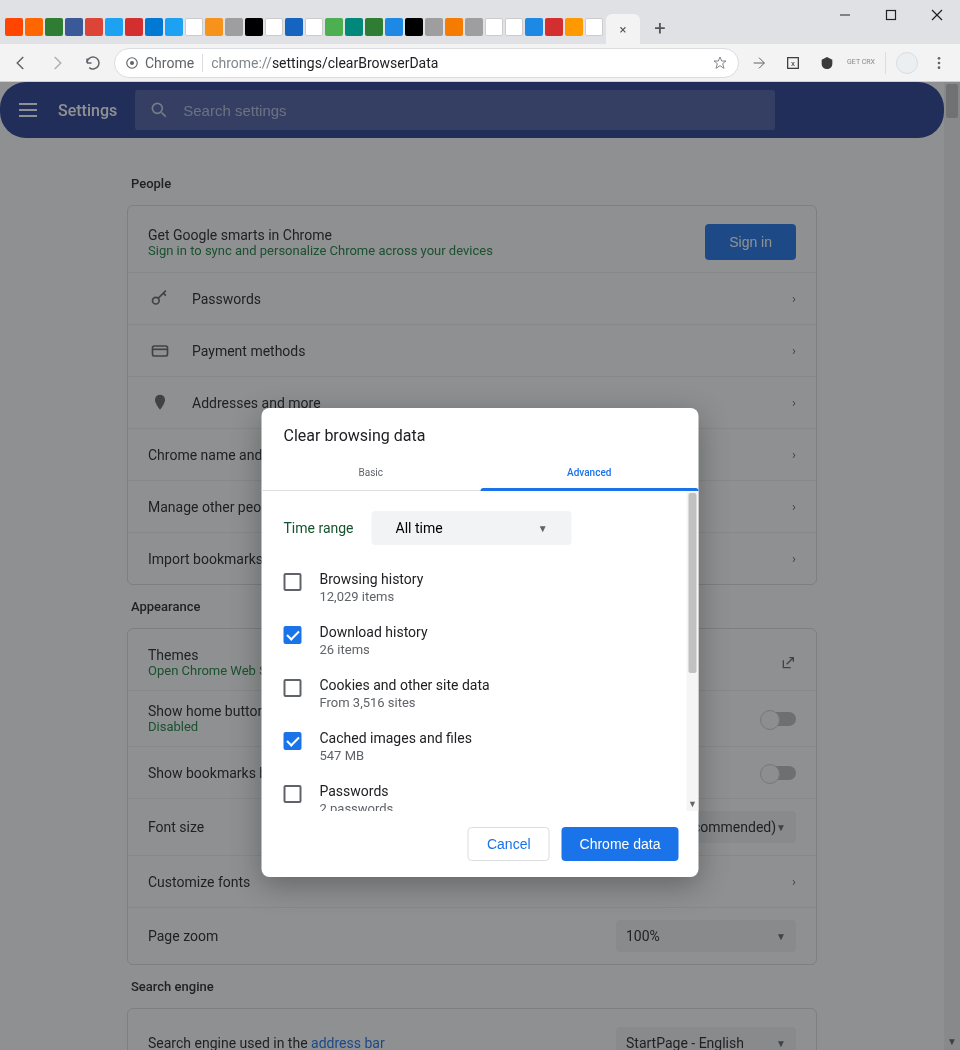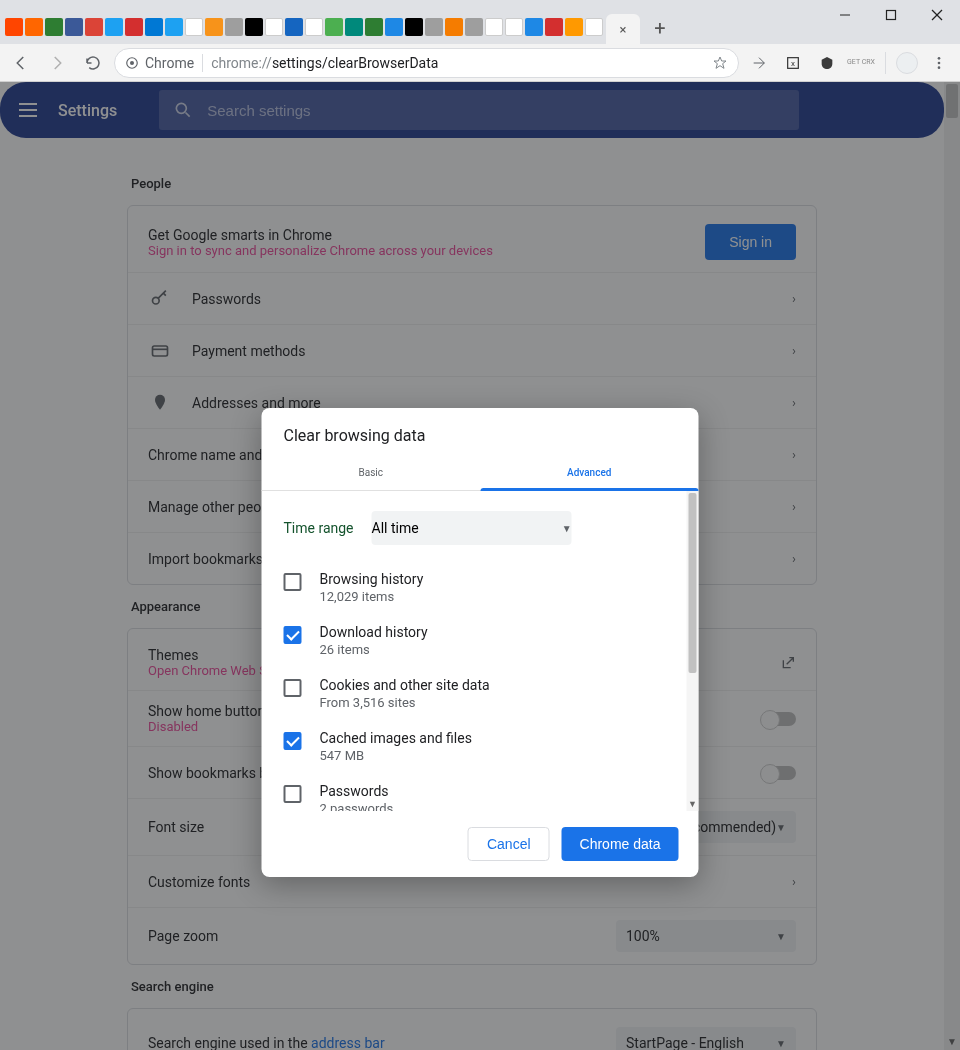--- a/index.html
+++ b/index.html
@@ -36,34 +36,34 @@
   .viewport .vscroll .thumb { position: absolute; top: 2px; left: 2px; right: 2px; height: 34px; background: #c1c1c1; border-radius: 2px;}
   .viewport .varrow { position: absolute; right: 0; bottom: 0; width: 16px; height: 18px; background: #f1f1f1; display:flex;align-items:center;justify-content:center; color:#606060; font-size:10px;}
 
   .app { position: absolute; inset: 0; right: 16px; background: #fff; }
 
   
   .settings-header { height: 56px; background: #203a8f; display: flex; align-items: center; padding: 0 16px; gap: 18px; color: #fff; border-radius: 26px;}
   .hamburger { width: 24px; height: 24px; display:flex; flex-direction:column; justify-content:center; gap:4px;}
   .hamburger span { height: 2px; background:#fff; width: 18px; margin:0 auto;}
   .settings-title { font-size: 16px; font-weight: 500;}
-  .searchwrap { margin-left: 24px; flex:0 0 640px; height: 40px; background: rgba(255,255,255,0.18); border-radius: 3px; display:flex; align-items:center; padding:0 14px; gap:14px; color:#cfd5ea;}
+  .searchwrap { flex:0 0 640px; height: 40px; background: rgba(255,255,255,0.18); border-radius: 3px; display:flex; align-items:center; padding:0 14px; gap:14px; color:#cfd5ea;}
   .searchwrap input { background:transparent; border:none; outline:none; color:#fff; font-size:15px; flex:1;}
   .searchwrap input::placeholder { color:#b8c0e0; }
 
   
   .settings-body { padding: 24px 0 60px; max-width: 690px; margin: 0 auto;}
   .section-label { font-size: 13px; color:#202124; font-weight: 500; padding: 14px 0 14px 4px;}
   .card { border: 1px solid #dadce0; border-radius: 6px; background:#fff; }
   .card .row { min-height: 52px; padding: 12px 20px; display:flex; align-items:center; gap:20px; border-top:1px solid #eee;}
   .card .row:first-child { border-top:none; padding-top:18px;}
   .row .lead { width: 24px; display:flex; justify-content:center; color:#5f6368;}
   .row .txt { flex:1;}
   .row .txt .t1 { font-size: 14px; color:#202124;}
-  .row .txt .t2 { font-size: 13px; color:#ec4899;}
+  .row .txt .t2 { font-size: 13px; color:#15803d;}
   .row .chev { color:#5f6368; }
   .btn-primary { background:#1a73e8; color:#fff; border:none; border-radius:4px; padding:10px 24px; font-size:14px; font-weight:500;}
   .toggle-off { width: 34px; height:14px; background:#bdbdbd; border-radius:10px; position:relative;}
   .toggle-off::after { content:""; width:18px; height:18px; background:#fafafa; border-radius:50%; position:absolute; top:-2px; left:-2px; border:1px solid #ccc;}
   .selectlike { height:32px; min-width:180px; border:none; background:#f1f3f4; border-radius:4px; display:flex; align-items:center; padding:0 10px; font-size:14px; color:#202124; justify-content:space-between;}
   .caret { color:#5f6368; font-size:10px;}
   .link { color:#1a73e8; }
 
   
   .scrim { position:absolute; inset:0; background:rgba(32,33,36,0.5);}
@@ -72,21 +72,21 @@
   .tabs { display:flex; border-bottom:1px solid #e0e0e0;}
   .tab { flex:1; text-align:center; padding:12px 0; font-size:10px; color:#5f6368; position:relative;}
   .tab.active { color:#1a73e8; font-weight:500;}
   .tab.active::after { content:""; position:absolute; bottom:-1px; left:0; right:0; height:3px; background:#1a73e8; border-radius:3px 3px 0 0;}
   .modal-body { position:relative; max-height:320px; overflow:hidden; padding: 14px 0 0 22px;}
   .modal-body .mscroll { position:absolute; right:0; top:0; bottom:0; width:12px; background:#f5f5f5;}
   .modal-body .mscroll .mthumb { position:absolute; top:2px; left:2px; right:2px; height:180px; background:#c1c1c1; border-radius:2px;}
   .modal-body .mscroll .marr { position:absolute; bottom:2px; left:0; right:0; text-align:center; color:#666; font-size:9px;}
   .tr-row { display:flex; align-items:center; gap:18px; padding: 6px 0 16px;}
   .tr-label { font-size:14px; color:#14532d;}
-  .tr-select { width:200px; height:34px; background:#f1f3f4; border-radius:4px; display:flex; align-items:center; justify-content:space-between; padding:0 0; font-size:14px;}
+  .tr-select { width:200px; height:34px; background:#f1f3f4; border-radius:4px; display:flex; align-items:center; justify-content:space-between; padding:0 24px; font-size:14px;}
   .opt { display:flex; gap:18px; padding:10px 0; align-items:flex-start;}
   .cb { width:18px; height:18px; border:2px solid #5f6368; border-radius:2px; flex:none; margin-top:2px; position:relative;}
   .cb.checked { background:#1a73e8; border-color:#1a73e8;}
   .cb.checked::after { content:""; position:absolute; left:4px; top:0px; width:5px; height:10px; border:solid #fff; border-width:0 2px 2px 0; transform:rotate(45deg);}
   .opt .ot .o1 { font-size:14px; color:#202124;}
   .opt .ot .o2 { font-size:13px; color:#5f6368; margin-top:2px;}
   .modal-actions { display:flex; justify-content:flex-end; gap:12px; padding:16px 20px;}
   .btn-flat { background:#fff; border:1px solid #dadce0; color:#1a73e8; border-radius:4px; padding:8px 18px; font-size:14px; font-weight:500;}
   .btn-prim { background:#1a73e8; border:none; color:#fff; border-radius:4px; padding:8px 18px; font-size:14px; font-weight:500;}
 

